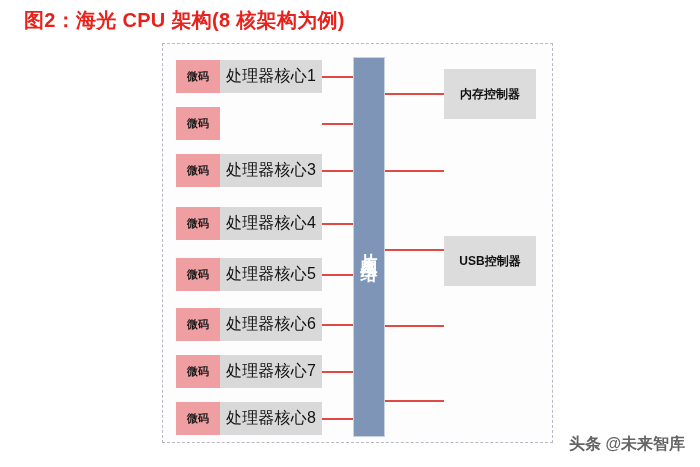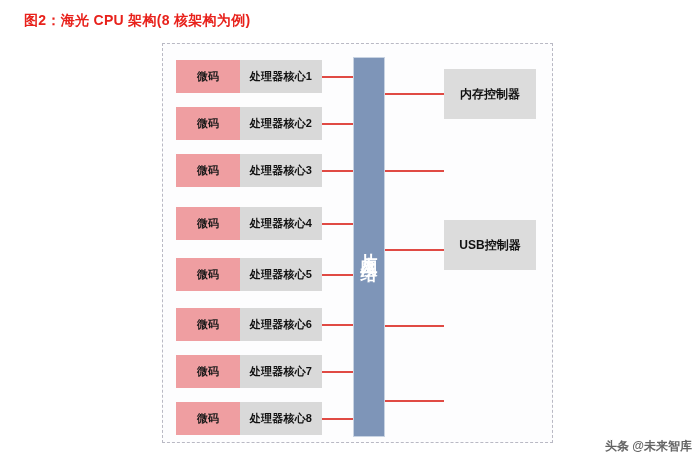--- a/index.html
+++ b/index.html
@@ -17,21 +17,21 @@
     height: 467px;
     background: #ffffff;
     overflow: hidden;
   }
 
   
   #figure-title {
     position: absolute;
     left: 24px;
     top: 6px;
-    font-size: 14px;
+    font-size: 20px;
     font-weight: bold;
     color: #e8211b;
     letter-spacing: 0.3px;
     white-space: nowrap;
     line-height: 28px;
   }
 
   
   #diagram-frame {
     position: absolute;
@@ -47,37 +47,37 @@
   
   .core-row {
     position: absolute;
     left: 176px;
     width: 146px;
     height: 33px;
     display: flex;
     align-items: stretch;
   }
   .core-microcode {
-    width: 64px;
+    width: 44px;
     background: #ef9ea1;
     display: flex;
     align-items: center;
     justify-content: center;
     font-size: 11px;
     font-weight: bold;
     color: #1a1a1a;
   }
   .core-name {
     flex: 1;
     background: #d9d9d9;
     display: flex;
     align-items: center;
     justify-content: center;
-    font-size: 11px;
-    font-weight: bold;
+    font-size: 16px;
+    font-weight: normal;
     color: #111111;
     letter-spacing: 0.2px;
   }
 
   
   .link-left {
     position: absolute;
     left: 322px;
     width: 32px;
     height: 2px;
@@ -130,23 +130,23 @@
     color: #111111;
     line-height: 15px;
     padding: 8px 4px;
     box-sizing: border-box;
     white-space: pre-line;
   }
 
   
   #watermark {
     position: absolute;
-    right: 8px;
+    right: 15px;
     bottom: 12px;
-    font-size: 12px;
+    font-size: 16px;
     font-weight: bold;
     color: #4a4a4a;
     white-space: nowrap;
     opacity: 0.85;
   }
 </style>
 </head>
 <body>
 
 <div id="page">
@@ -154,21 +154,20 @@
   <div id="figure-title">图2：海光 CPU 架构(8 核架构为例)</div>
 
   <div id="diagram-frame"></div>
 
   <div class="core-row" style="top:60px">
     <div class="core-microcode">微码</div>
     <div class="core-name">处理器核心1</div>
   </div>
   <div class="core-row" style="top:107px">
     <div class="core-microcode">微码</div>
-    <div class="core-name">处理器核心2</div>
   </div>
   <div class="core-row" style="top:154px">
     <div class="core-microcode">微码</div>
     <div class="core-name">处理器核心3</div>
   </div>
   <div class="core-row" style="top:207px">
     <div class="core-microcode">微码</div>
     <div class="core-name">处理器核心4</div>
   </div>
   <div class="core-row" style="top:258px">
@@ -201,17 +200,17 @@
     <span id="noc-label">片上网络</span>
   </div>
 
   <div class="link-right" style="top:93px"></div>
   <div class="link-right" style="top:170px"></div>
   <div class="link-right" style="top:249px"></div>
   <div class="link-right" style="top:325px"></div>
   <div class="link-right" style="top:400px"></div>
 
   <div class="ctrl-box" style="top:69px">内存控制器</div>
-  <div class="ctrl-box" style="top:220px">USB控制器</div>
+  <div class="ctrl-box" style="top:236px">USB控制器</div>
 
   <div id="watermark">头条 @未来智库</div>
 
 </div>
 
 </body></html>

